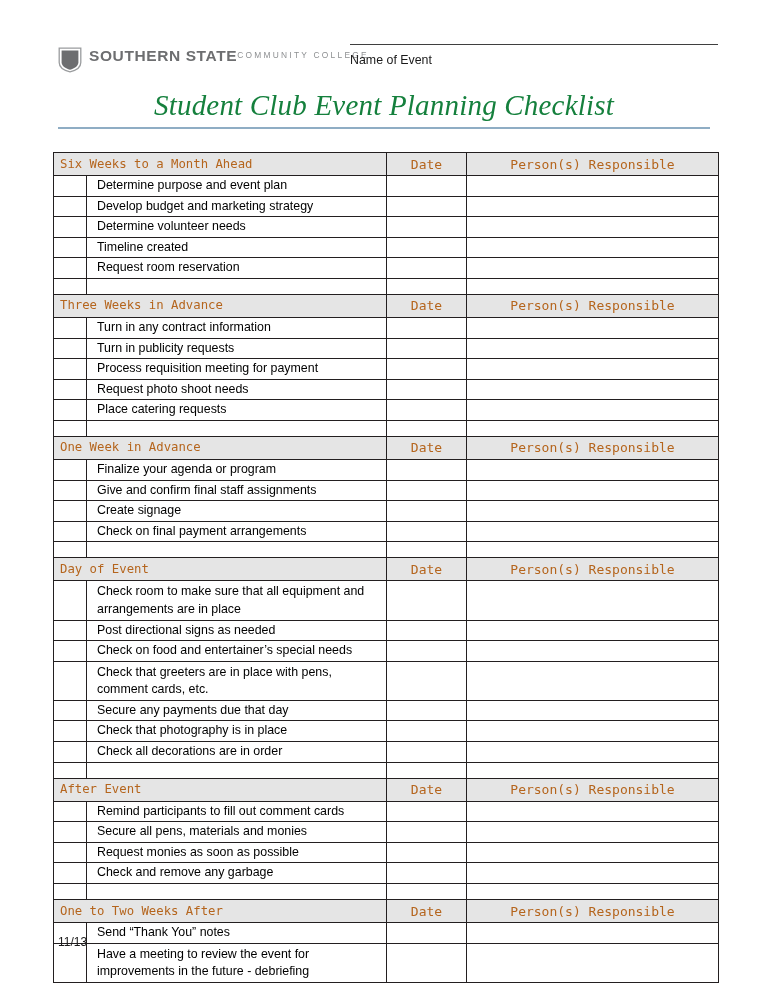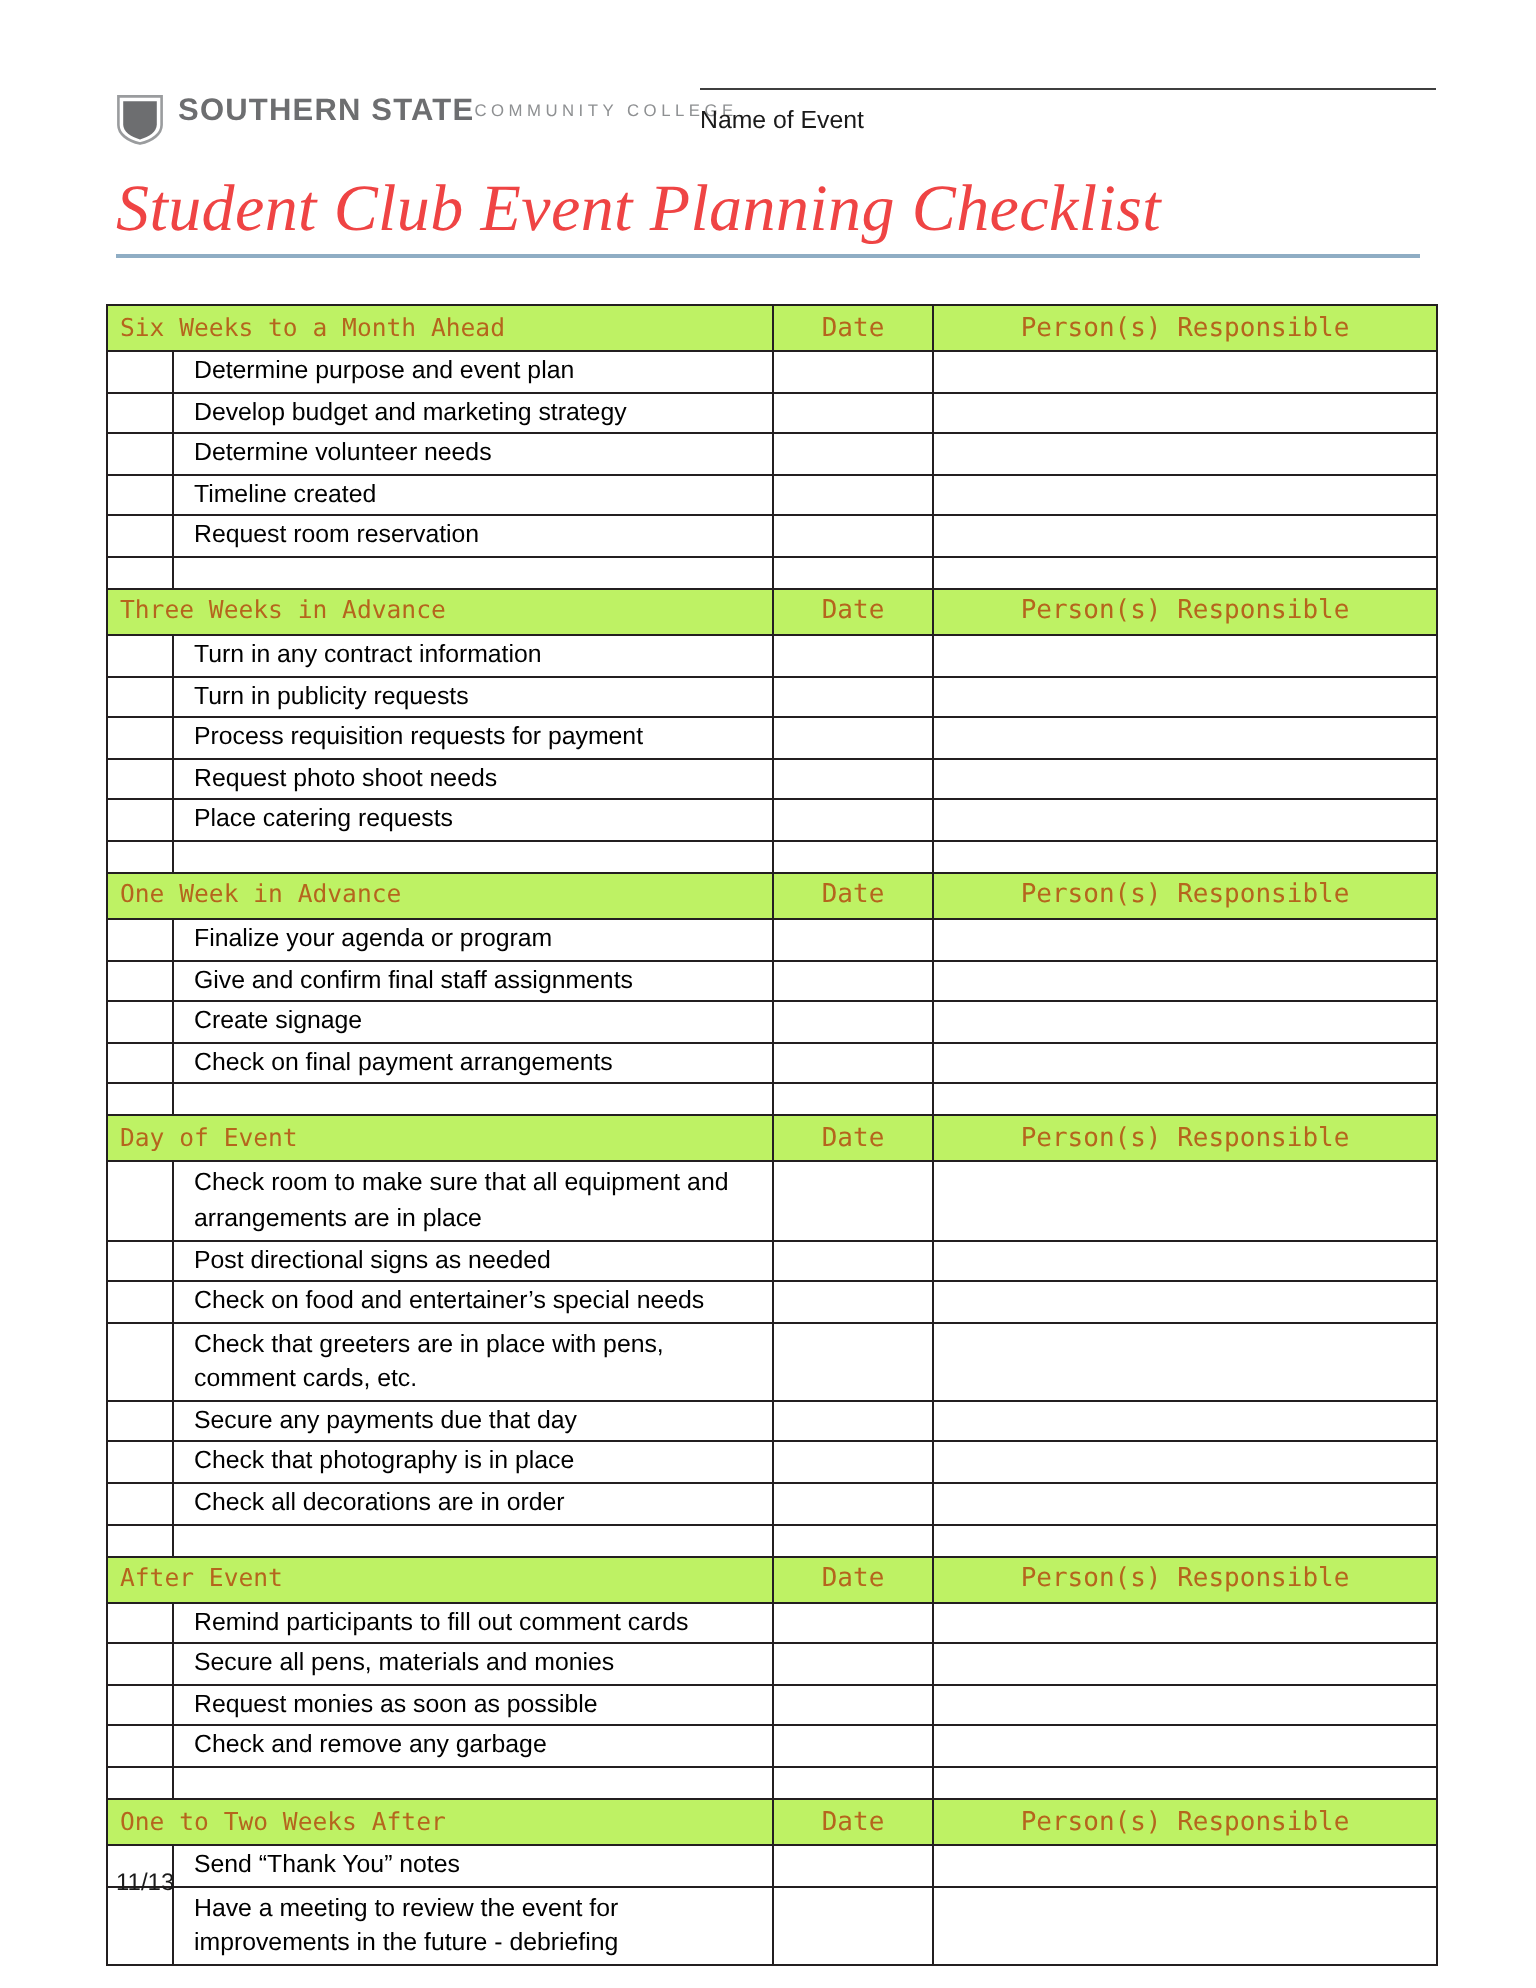--- a/index.html
+++ b/index.html
@@ -91,25 +91,26 @@
   
   .title-block {
     position: absolute;
     left: 58px;
     top: 88px;
     width: 652px;
   }
   .doc-title {
     font-family: "Liberation Serif", serif;
     font-style: italic;
-    font-size: 33px;
-    color: #ef4444;
+    font-size: 29px;
+    color: #15803d;
     line-height: 34px;
     letter-spacing: 0.2px;
     white-space: nowrap;
+    text-align: center;
   }
   .title-rule {
     margin-top: 5px;
     height: 0;
     border-top: 2px solid #8fadc4;
     width: 100%;
   }
 
   
   .checklist {
@@ -126,21 +127,21 @@
     vertical-align: middle;
   }
 
   col.c-check { width: 33px; }
   col.c-task  { width: 300px; }
   col.c-date  { width: 80px; }
   col.c-pers  { width: 252px; }
 
   
   tr.section-row > td {
-    background: #bef264;
+    background: #e5e5e5;
     border-color: #231f20;
     height: 22px;
   }
   .sec-title {
     font-family: "DejaVu Sans Mono", monospace;
     font-size: 12.3px;
     color: #b5651d;
     padding-left: 6px;
     line-height: 21px;
     white-space: nowrap;
@@ -313,21 +314,21 @@
           <td class="cell-check"></td>
           <td class="cell-task">
             <span class="task-text">Turn in publicity requests</span>
           </td>
           <td></td>
           <td></td>
         </tr>
         <tr class="task-row">
           <td class="cell-check"></td>
           <td class="cell-task">
-            <span class="task-text">Process requisition requests for payment</span>
+            <span class="task-text">Process requisition meeting for payment</span>
           </td>
           <td></td>
           <td></td>
         </tr>
         <tr class="task-row">
           <td class="cell-check"></td>
           <td class="cell-task">
             <span class="task-text">Request photo shoot needs</span>
           </td>
           <td></td>

